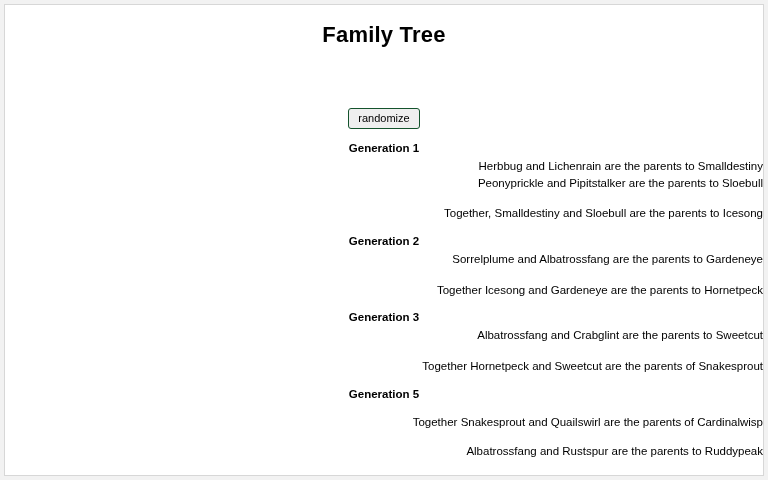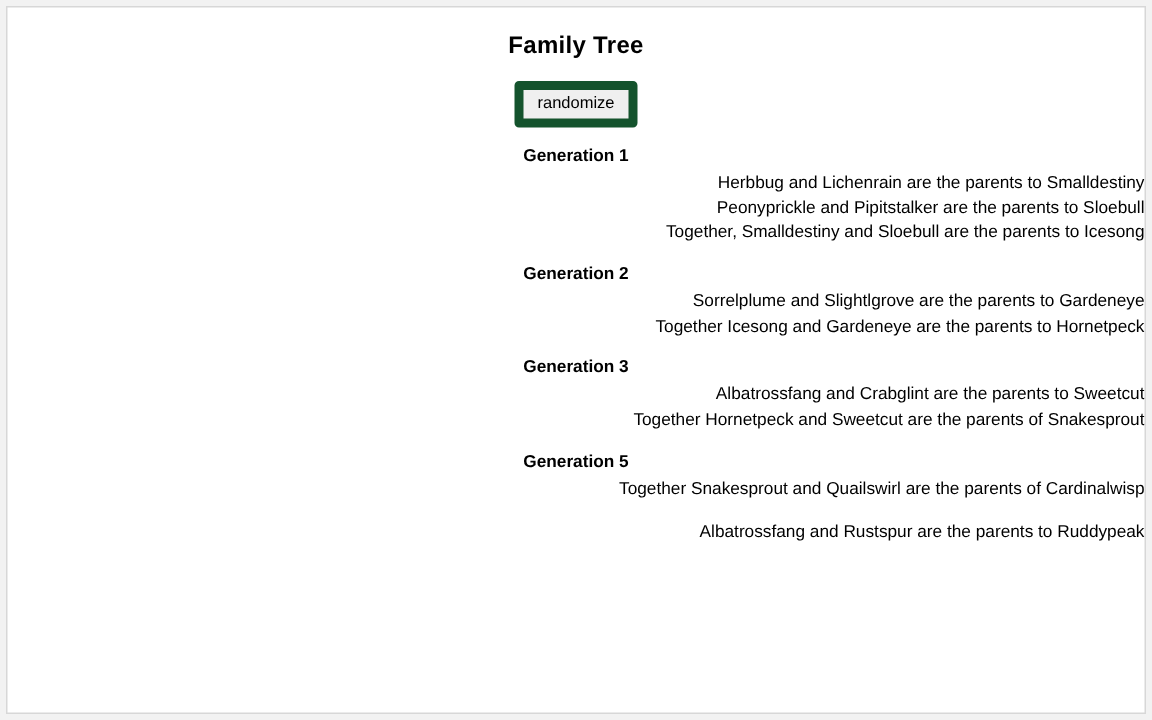--- a/index.html
+++ b/index.html
@@ -19,41 +19,42 @@
     top: 4px;
     width: 760px;
     height: 472px;
     background: #ffffff;
     border: 1px solid #d7d7d7;
     box-sizing: border-box;
     overflow: hidden;
   }
   .title {
     text-align: center;
-    font-size: 16px;
+    font-size: 22px;
     font-weight: bold;
     color: #000000;
     margin-top: 17px;
     margin-bottom: 0;
     letter-spacing: 0.2px;
   }
   .btn-row {
     text-align: center;
     margin-top: 14px;
   }
   .randomize-btn {
     font-family: "Liberation Sans", sans-serif;
     font-size: 11px;
     color: #000000;
     background: #efefef;
-    border: 6px solid #14532d;
+    border: 1px solid #14532d;
     border-radius: 3px;
     padding: 3px 9px 4px 9px;
     cursor: pointer;
     line-height: 1.1;
+    margin-top: 46px;
   }
   .intro {
     text-align: center;
     font-size: 11.5px;
     color: #000000;
     margin-top: 20px;
   }
   .gen-block {
     margin-top: 13px;
   }
@@ -65,20 +66,21 @@
     margin: 0 0 4px 0;
   }
   .gen-line {
     text-align: right;
     font-size: 11.5px;
     color: #000000;
     margin: 0;
     line-height: 1.45;
   }
   .gen-line.together {
+    margin-top: 14px;
   }
 </style>
 </head>
 <body>
 
 <div id="page">
 
   <h1 class="title">Family Tree</h1>
 
   <div class="btn-row">
@@ -88,21 +90,21 @@
 
   <div id="generations">
       <div class="gen-block">
         <div class="gen-heading">Generation 1</div>
         <div class="gen-line">Herbbug and Lichenrain are the parents to Smalldestiny</div>
         <div class="gen-line">Peonyprickle and Pipitstalker are the parents to Sloebull</div>
         <div class="gen-line together">Together, Smalldestiny and Sloebull are the parents to Icesong</div>
       </div>
       <div class="gen-block">
         <div class="gen-heading">Generation 2</div>
-        <div class="gen-line">Sorrelplume and Slightlgrove are the parents to Gardeneye</div>
+        <div class="gen-line">Sorrelplume and Albatrossfang are the parents to Gardeneye</div>
         <div class="gen-line together">Together Icesong and Gardeneye are the parents to Hornetpeck</div>
       </div>
       <div class="gen-block">
         <div class="gen-heading">Generation 3</div>
         <div class="gen-line">Albatrossfang and Crabglint are the parents to Sweetcut</div>
         <div class="gen-line together">Together Hornetpeck and Sweetcut are the parents of Snakesprout</div>
       </div>
       <div class="gen-block">
         <div class="gen-heading">Generation 5</div>
         <div class="gen-line together">Together Snakesprout and Quailswirl are the parents of Cardinalwisp</div>

